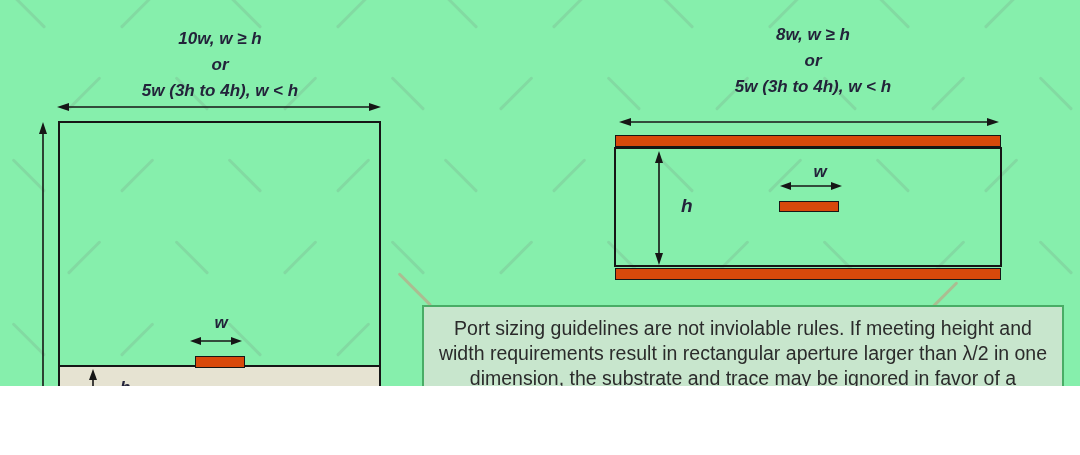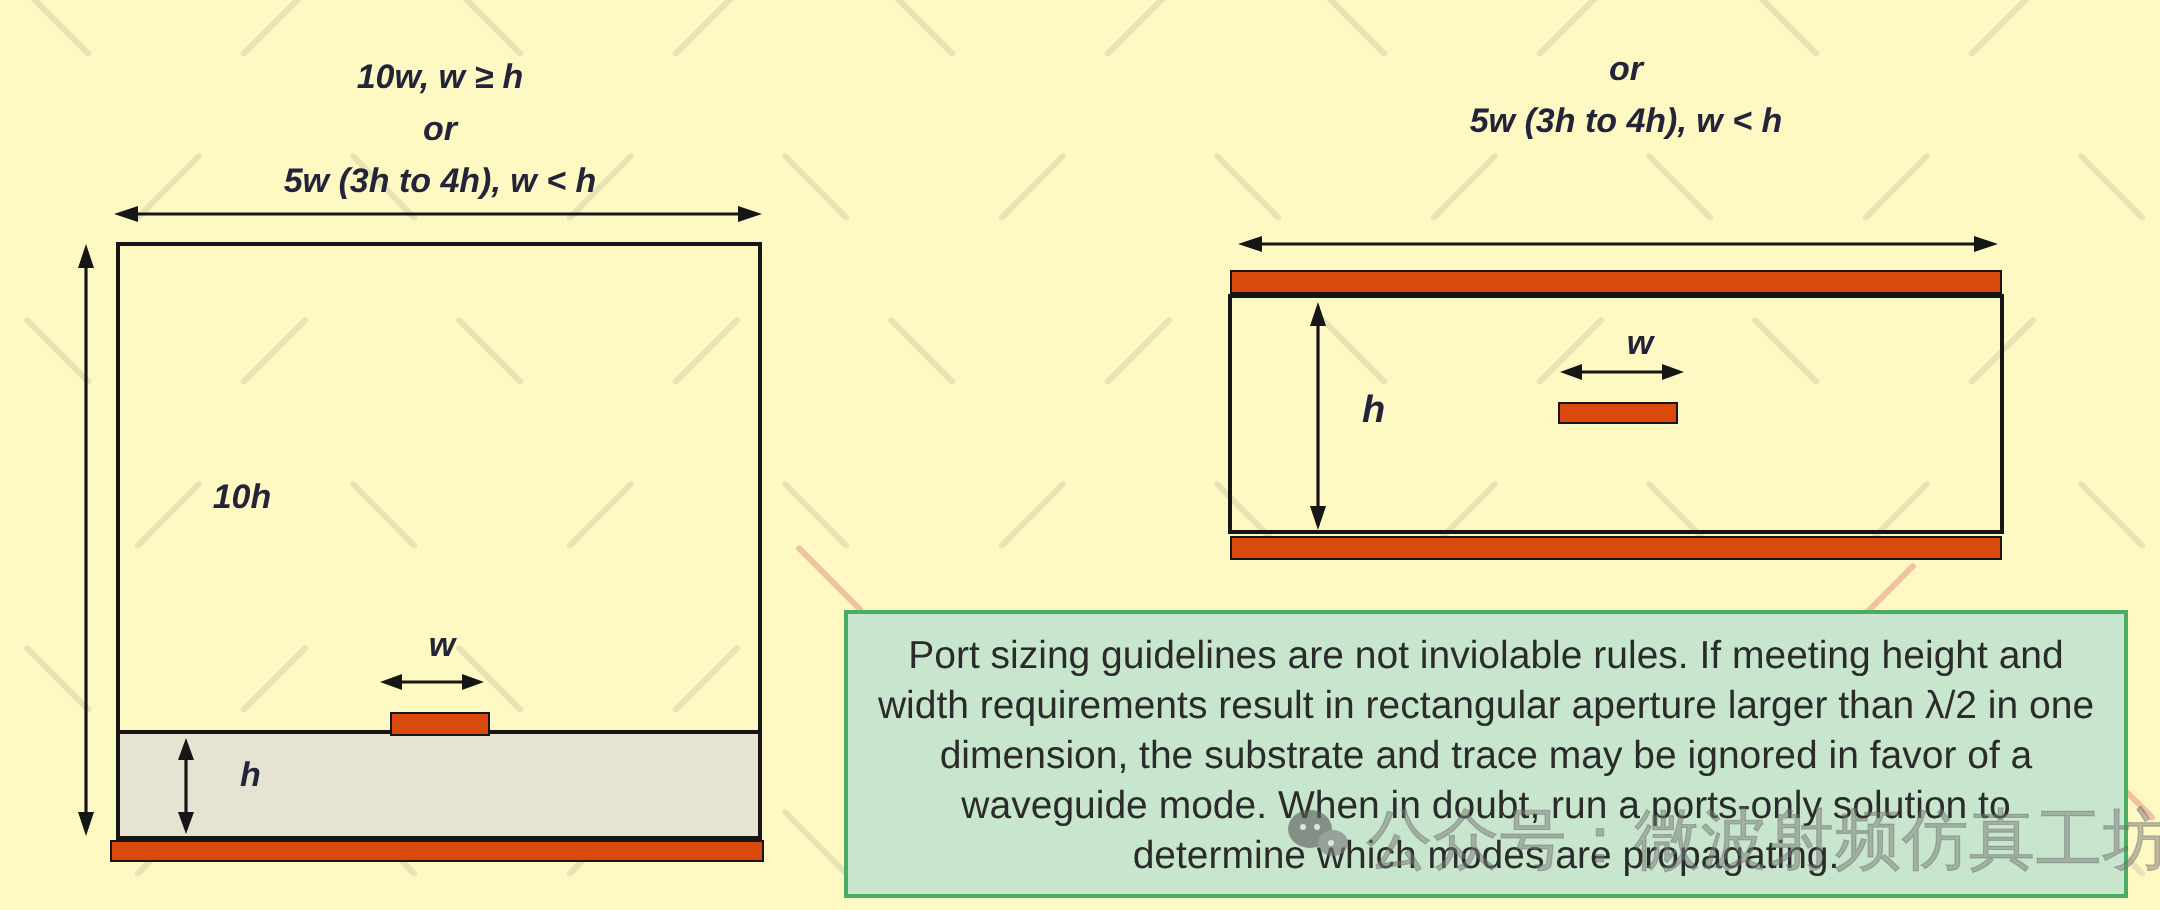--- a/index.html
+++ b/index.html
@@ -6,21 +6,21 @@
     --copper:#d8490b;
     --substrate:#e6e3d2;
     --note-bg:#c8e6cd;
     --note-border:#49ad66;
     --diagram-text:#23233a;
     --note-text:#2b2b2b;
     --line:#161616;
   }
   html,body{margin:0;padding:0;background:#fff;}
   #canvas{
-    position:relative;width:1080px;height:455px;background:#fef9c3;
+    position:relative;width:1080px;height:386px;background:#86efac;
     overflow:hidden;font-family:"Liberation Sans",sans-serif;
   }
   
   .slash{
     position:absolute;width:46px;height:2.5px;border-radius:2px;
     background:rgba(110,110,110,0.16);transform:rotate(45deg);
     pointer-events:none;z-index:0;
   }
   .slash.alt{transform:rotate(-45deg);}
   .slash.pink{background:rgba(225,120,110,0.42);}
@@ -170,21 +170,20 @@
       <div class="substrate"></div>
     </div>
 
     <svg class="arr" style="left:36px;top:121px" width="14" height="298" viewBox="0 0 14 298">
       <line x1="7" y1="10" x2="7" y2="288"></line>
       <polygon points="7,1 3,13 11,13"></polygon>
       <polygon points="7,297 3,285 11,285"></polygon>
     </svg>
 
     <div class="dimlabel" style="left:76px;top:238px;width:90px;line-height:22px">
-      <div>10h</div>
     </div>
 
     <div class="small-label" style="left:206px;top:313px;width:30px;text-align:center">w</div>
     <svg class="arr" style="left:190px;top:334px" width="52" height="14" viewBox="0 0 52 14">
       <line x1="8" y1="7" x2="44" y2="7"></line>
       <polygon points="0,7 11,3 11,11"></polygon>
       <polygon points="52,7 41,3 41,11"></polygon>
     </svg>
 
     <div class="copper-bar" style="left:195px;top:356px;width:50px;height:12px"></div>
@@ -195,20 +194,21 @@
       <polygon points="7,48 3,37 11,37"></polygon>
     </svg>
     <div class="small-label" style="left:120px;top:378px">h</div>
 
     <div class="copper-bar" style="left:55px;top:420px;width:327px;height:11px"></div>
   </div>
 
   <div>
 
     <div class="dimlabel" style="left:663px;top:22px;width:300px">
+      <div>8w, w ≥ h</div>
       <div>or</div>
       <div>5w (3h to 4h), w &lt; h</div>
     </div>
 
     <svg class="arr" style="left:618px;top:115px" width="382" height="14" viewBox="0 0 382 14">
       <line x1="10" y1="7" x2="372" y2="7"></line>
       <polygon points="1,7 13,3 13,11"></polygon>
       <polygon points="381,7 369,3 369,11"></polygon>
     </svg>
 

